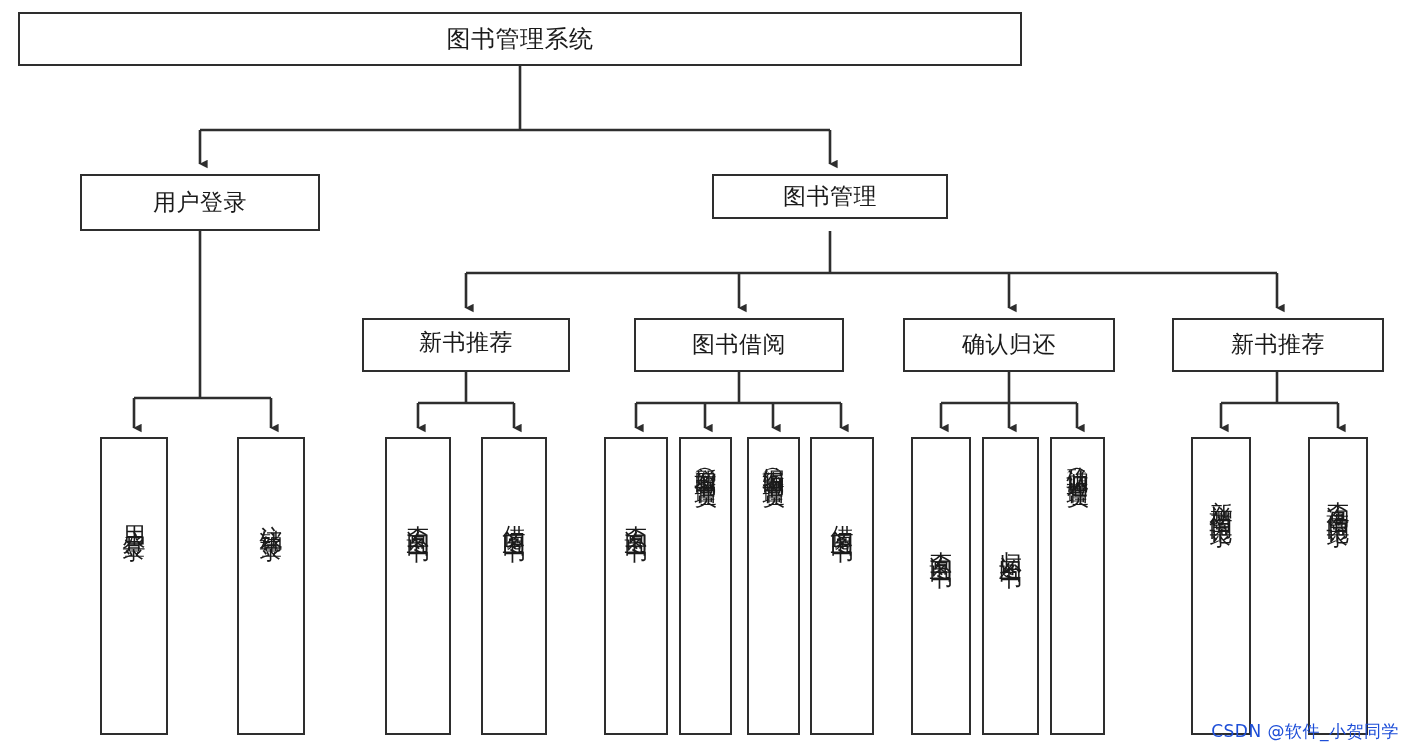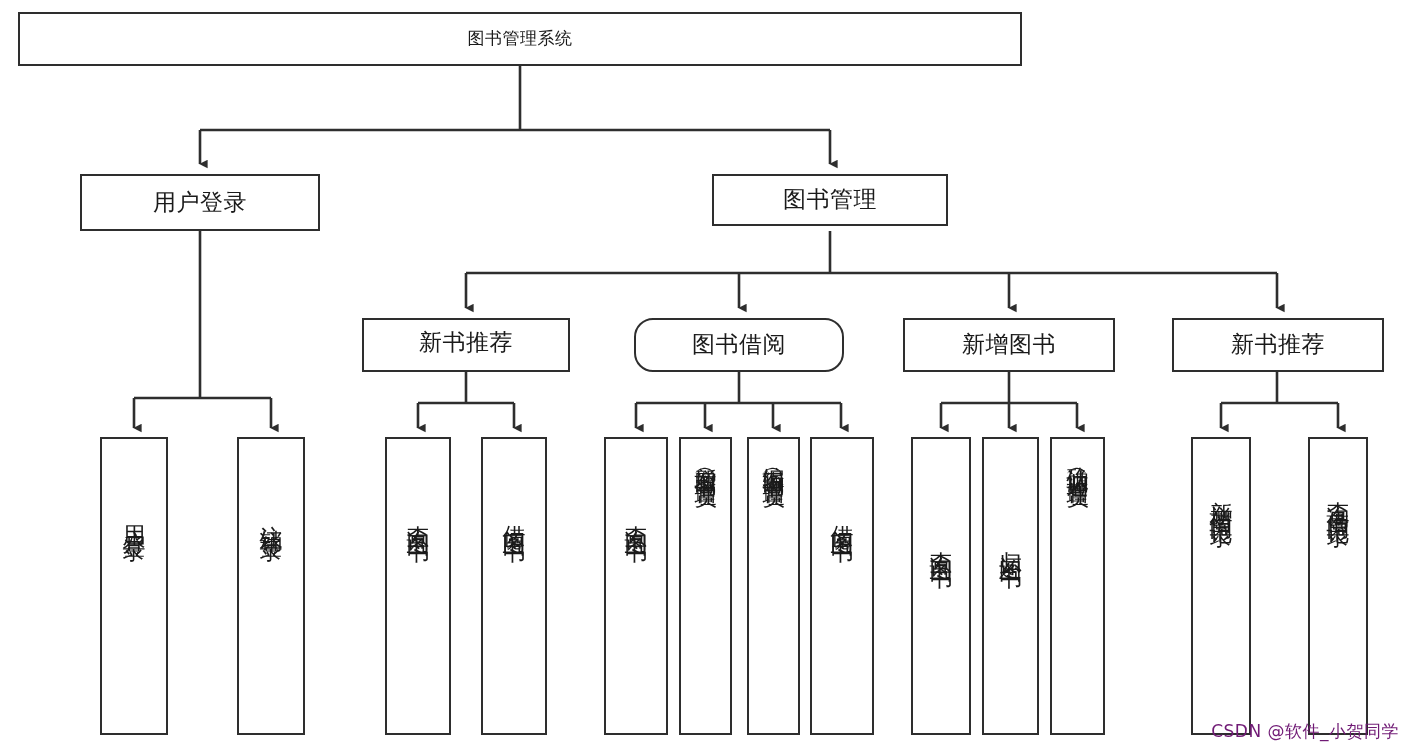--- a/index.html
+++ b/index.html
@@ -42,21 +42,21 @@
     line-height: 1.02;
     letter-spacing: 0.5px;
     white-space: nowrap;
   }
   
   .node.horiz .node-label {
     writing-mode: horizontal-tb;
     font-size: 23px;
   }
   .node.root .node-label {
-    font-size: 17px;
+    font-size: 24px;
   }
   
   .node.vert {
     align-items: flex-start;
     justify-content: center;
     padding-top: 8px;
   }
   .node.vert .node-label {
     writing-mode: vertical-rl;
     text-orientation: upright;
@@ -79,21 +79,21 @@
     padding-top: 36px;
   }
   .node.vert.topal .node-label {
     padding-top: 2px;
   }
   #watermark {
     position: absolute;
     right: 6px;
     bottom: 4px;
     font-size: 17px;
-    color: #701a75;
+    color: #1d4ed8;
     letter-spacing: 0.5px;
     white-space: nowrap;
     font-family: "DejaVu Sans", "Liberation Sans", sans-serif;
     text-align: right;
   }
 </style>
 </head>
 <body>
 
 <div id="diagram-root">
@@ -153,34 +153,34 @@
   </svg>
 
   <div class="node horiz root" style="left:18px; top:12px; width:1004px; height:54px;">
     <span class="node-label">图书管理系统</span>
   </div>
 
   <div class="node horiz" style="left:80px; top:174px; width:240px; height:57px;">
     <span class="node-label">用户登录</span>
   </div>
 
-  <div class="node horiz" style="left:712px; top:174px; width:236px; height:52px;">
+  <div class="node horiz" style="left:712px; top:174px; width:236px; height:45px;">
     <span class="node-label">图书管理</span>
   </div>
 
   <div class="node horiz" style="left:362px; top:318px; width:208px; height:54px;font-family:Liberation Mono, monospace;">
     <span class="node-label">新书推荐</span>
   </div>
 
-  <div class="node horiz" style="left:634px; top:318px; width:210px; height:54px;border-radius:19px;">
+  <div class="node horiz" style="left:634px; top:318px; width:210px; height:54px;">
     <span class="node-label">图书借阅</span>
   </div>
 
   <div class="node horiz" style="left:903px; top:318px; width:212px; height:54px;">
-    <span class="node-label">新增图书</span>
+    <span class="node-label">确认归还</span>
   </div>
 
   <div class="node horiz" style="left:1172px; top:318px; width:212px; height:54px;">
     <span class="node-label">新书推荐</span>
   </div>
 
   <div class="node vert mid" style="left:100px; top:437px; width:68px; height:298px;">
     <span class="node-label">用户登录</span>
   </div>
 

